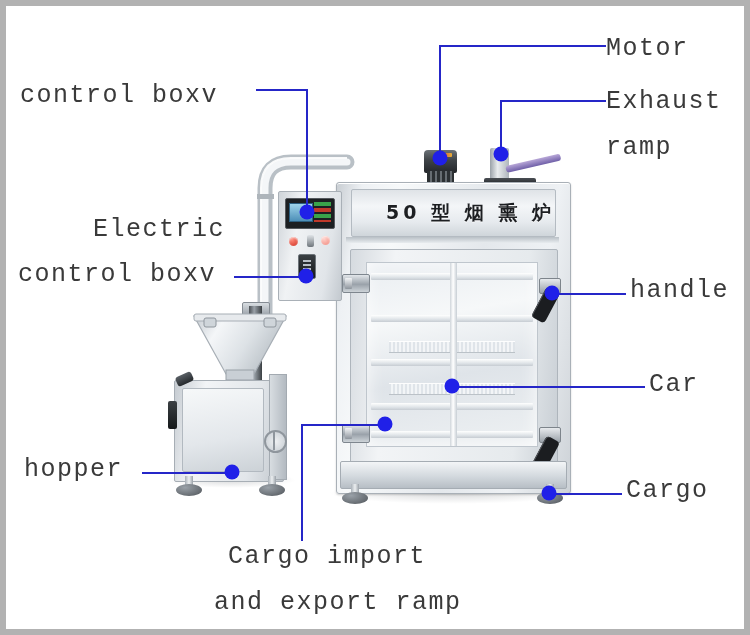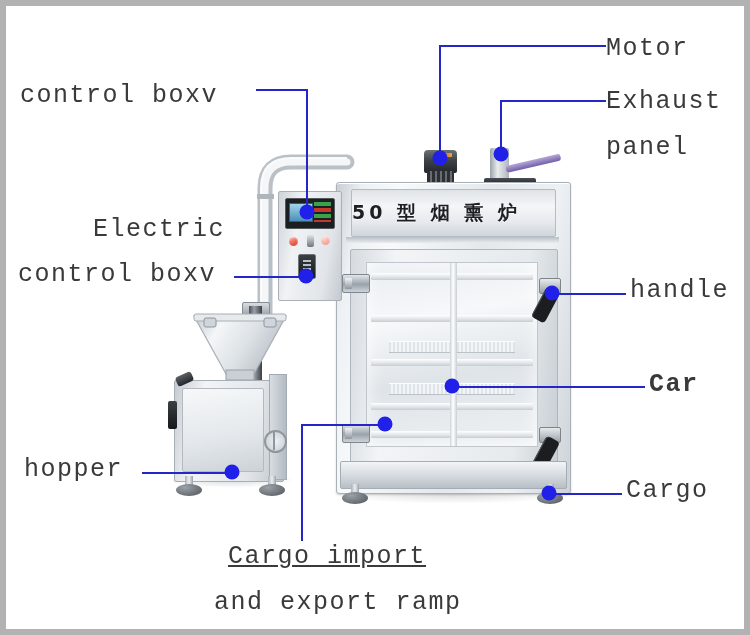--- a/index.html
+++ b/index.html
@@ -27,21 +27,21 @@
 
   
   .oven-body{position:absolute;left:330px;top:176px;width:233px;height:310px;
     background:linear-gradient(100deg,#c9ced3 0%,#eef1f4 9%,#f7f9fa 22%,#e4e8ec 55%,#eef1f4 78%,#cdd2d7 100%);
     border:1px solid #a9b0b7;border-radius:3px;
     box-shadow:inset 0 1px 0 #ffffff, 0 1px 2px rgba(0,0,0,.18);}
   
   .nameplate{position:absolute;left:345px;top:183px;width:203px;height:46px;
     background:linear-gradient(180deg,#dfe3e7 0%,#f4f6f8 35%,#e6eaee 70%,#cfd5da 100%);
     border:1px solid #b4bbc2;border-radius:2px;
-    display:flex;align-items:center;justify-content:flex-start;}
+    display:flex;align-items:center;justify-content:flex-end;}
   .nameplate span{font-family:"DejaVu Sans","Liberation Sans",sans-serif;
     font-size:19px;font-weight:700;color:#1d1f22;letter-spacing:4px;
     text-shadow:0 1px 0 rgba(255,255,255,.7);}
   .plate-gap{position:absolute;left:340px;top:231px;width:213px;height:6px;
     background:linear-gradient(180deg,#b9c0c6,#e8ecef);}
 
   
   .door-frame{position:absolute;left:344px;top:243px;width:206px;height:212px;
     background:linear-gradient(95deg,#d5dadf,#f2f4f6 20%,#e6eaed 80%,#c8ced4);
     border:1px solid #aeb5bc;border-radius:2px;}
@@ -265,46 +265,46 @@
     <div class="ldr h" style="left:250px;top:83px;width:52px;"></div>
     <div class="ldr v" style="left:300px;top:83px;height:122px;"></div>
     <div class="dot" style="left:301px;top:206px;"></div>
 
     <div class="label" style="left:600px;top:27px;width:140px;">Motor</div>
     <div class="ldr h" style="left:433px;top:39px;width:167px;"></div>
     <div class="ldr v" style="left:433px;top:39px;height:113px;"></div>
     <div class="dot" style="left:434px;top:152px;"></div>
 
     <div class="label" style="left:600px;top:80px;width:145px;">Exhaust</div>
-    <div class="label" style="left:600px;top:126px;width:145px;">panel</div>
+    <div class="label" style="left:600px;top:126px;width:145px;">ramp</div>
     <div class="ldr h" style="left:494px;top:94px;width:106px;"></div>
     <div class="ldr v" style="left:494px;top:94px;height:54px;"></div>
     <div class="dot" style="left:495px;top:148px;"></div>
 
     <div class="label" style="left:38px;top:208px;width:230px;text-align:center;">Electric</div>
     <div class="label" style="left:12px;top:253px;width:260px;">control boxv</div>
     <div class="ldr h" style="left:228px;top:270px;width:68px;"></div>
     <div class="dot" style="left:300px;top:270px;"></div>
 
     <div class="label" style="left:624px;top:269px;width:125px;">handle</div>
     <div class="ldr h" style="left:551px;top:287px;width:69px;"></div>
     <div class="dot" style="left:546px;top:287px;"></div>
 
-    <div class="label" style="left:643px;top:363px;width:100px;font-weight:bold;">Car</div>
+    <div class="label" style="left:643px;top:363px;width:100px;">Car</div>
     <div class="ldr h" style="left:447px;top:380px;width:192px;"></div>
     <div class="dot" style="left:446px;top:380px;"></div>
 
     <div class="label" style="left:620px;top:469px;width:120px;">Cargo</div>
     <div class="ldr h" style="left:545px;top:487px;width:71px;"></div>
     <div class="dot" style="left:543px;top:487px;"></div>
 
     <div class="label" style="left:18px;top:448px;width:170px;font-family:Liberation Mono, monospace;">hopper</div>
     <div class="ldr h" style="left:136px;top:466px;width:86px;"></div>
     <div class="dot" style="left:226px;top:466px;"></div>
 
-    <div class="label" style="left:222px;top:535px;width:300px;text-decoration:underline;">Cargo import</div>
+    <div class="label" style="left:222px;top:535px;width:300px;">Cargo import</div>
     <div class="label" style="left:208px;top:581px;width:320px;">and export ramp</div>
     <div class="ldr h" style="left:295px;top:418px;width:82px;"></div>
     <div class="ldr v" style="left:295px;top:418px;height:117px;"></div>
     <div class="dot" style="left:379px;top:418px;"></div>
 
   </div>
 </div>
 
 </body></html>

